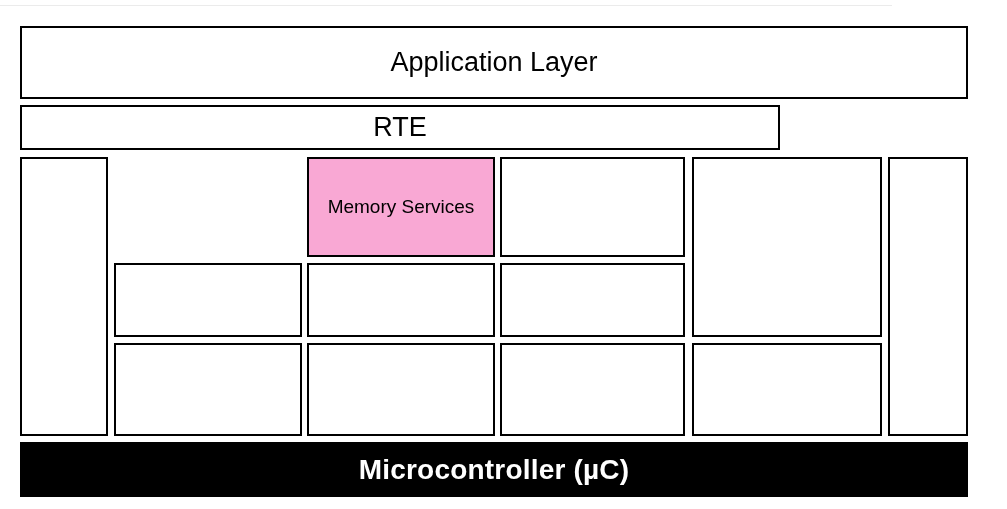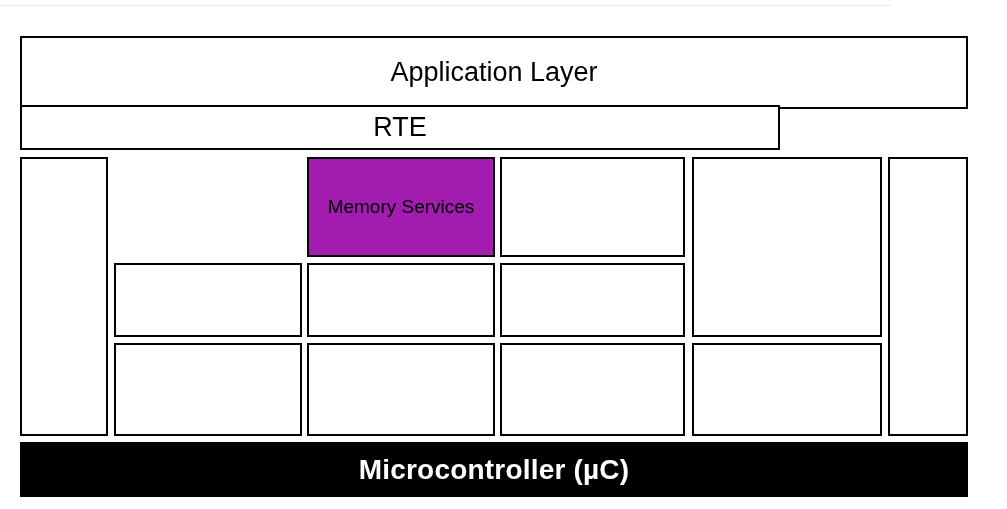--- a/index.html
+++ b/index.html
@@ -46,21 +46,20 @@
     text-align: center;
   }
 
   
   #application-layer {
     left: 20px;
     top: 26px;
     width: 948px;
     height: 73px;
     font-size: 27px;
-    margin-top: 10px;
   }
 
   
   #rte-layer {
     left: 20px;
     top: 105px;
     width: 760px;
     height: 45px;
     font-size: 27px;
   }
@@ -83,21 +82,21 @@
     align-items: center;
     justify-content: center;
     text-align: center;
     color: #000000;
     font-size: 19px;
     line-height: 1.18;
     padding: 2px 4px;
   }
 
   .bsw-box.highlight {
-    background: #a21caf;
+    background: #f9a8d4;
   }
 
   
   #microcontroller-bar {
     position: absolute;
     left: 20px;
     top: 442px;
     width: 948px;
     height: 55px;
     box-sizing: border-box;

